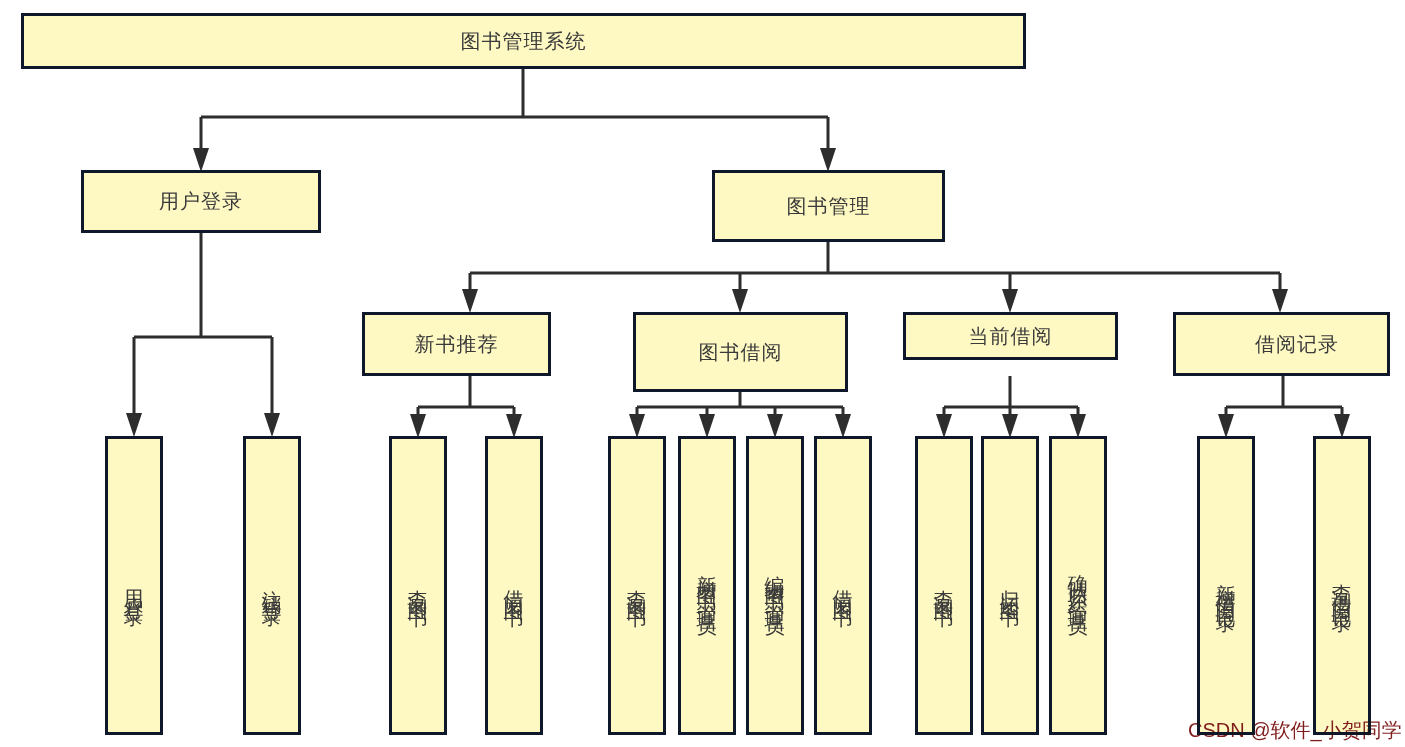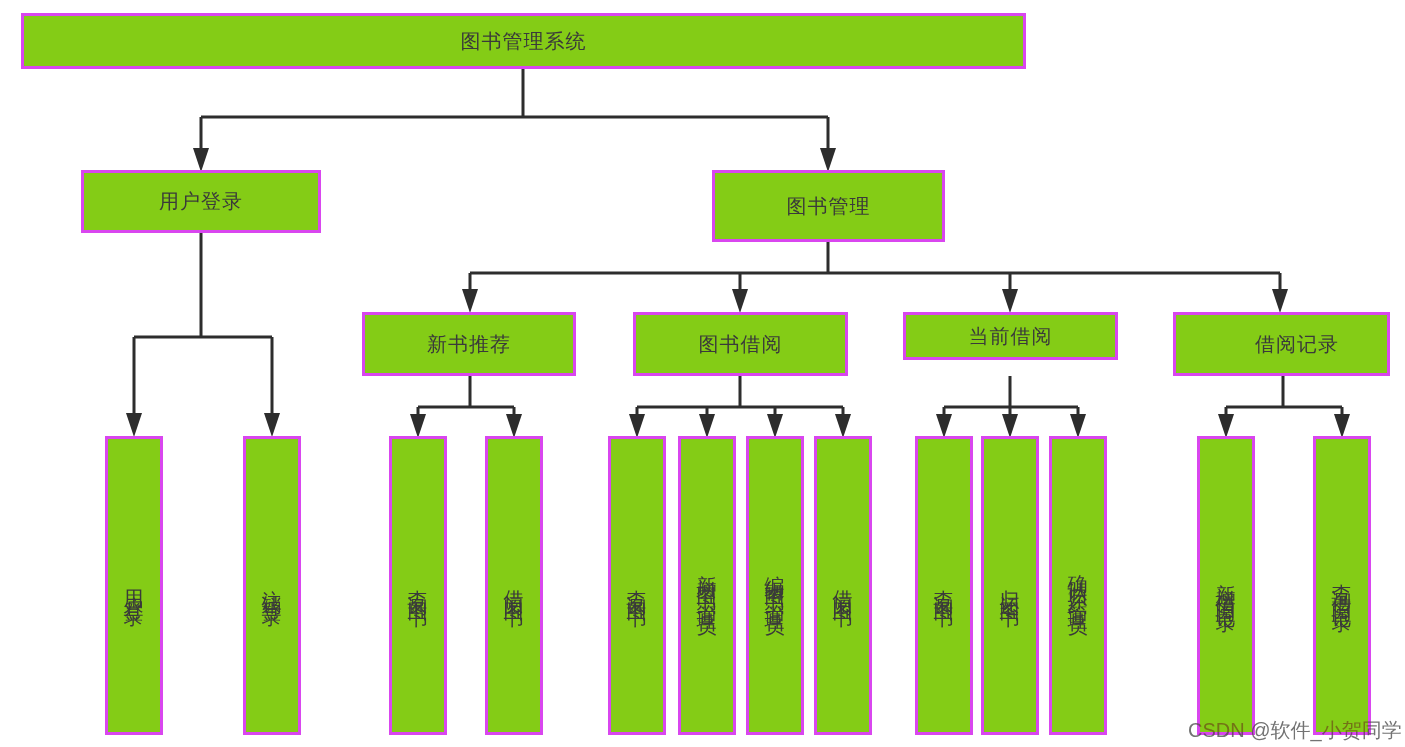--- a/index.html
+++ b/index.html
@@ -18,22 +18,22 @@
     background: #ffffff;
   }
   #connectors {
     position: absolute;
     left: 0; top: 0;
     z-index: 1;
   }
   .node {
     position: absolute;
     box-sizing: border-box;
-    background: #84cc16;
-    border: 3px solid #d946ef;
+    background: #fef9c3;
+    border: 3px solid #0f172a;
     color: #3a3a3a;
     display: flex;
     align-items: center;
     justify-content: center;
     z-index: 2;
     letter-spacing: 1px;
   }
   .hbox {
     font-size: 20px;
   }
@@ -44,22 +44,22 @@
     letter-spacing: 6px;
     top: 436px;
     width: 58px;
     height: 299px;
     line-height: 1.0;
   }
   
   #node-root      { left: 21px;   top: 13px;  width: 1005px; height: 56px; }
   #node-login     { left: 81px;   top: 170px; width: 240px;  height: 63px; }
   #node-mgmt      { left: 712px;  top: 170px; width: 233px;  height: 72px; }
-  #node-recommend { left: 362px;  top: 312px; width: 214px;  height: 64px; font-family: Liberation Mono, monospace; }
-  #node-borrow    { left: 633px;  top: 312px; width: 215px;  height: 64px; }
+  #node-recommend { left: 362px;  top: 312px; width: 189px;  height: 64px; font-family: Liberation Mono, monospace; }
+  #node-borrow    { left: 633px;  top: 312px; width: 215px;  height: 80px; }
   #node-current   { left: 903px;  top: 312px; width: 215px;  height: 48px; }
   #node-records   { left: 1173px; top: 312px; width: 217px;  height: 64px; padding-left: 31px; }
   
   #leaf-login-user    { left: 105px;  }
   #leaf-login-logout  { left: 243px;  }
   #leaf-rec-query     { left: 389px;  }
   #leaf-rec-borrow    { left: 485px;  }
   #leaf-bor-query     { left: 608px;  }
   #leaf-bor-add       { left: 678px;  }
   #leaf-bor-edit      { left: 746px;  }
@@ -67,21 +67,21 @@
   #leaf-cur-query     { left: 915px;  }
   #leaf-cur-return    { left: 981px;  }
   #leaf-cur-confirm   { left: 1049px; }
   #leaf-recd-add      { left: 1197px; }
   #leaf-recd-query    { left: 1313px; }
   #watermark {
     position: absolute;
     left: 1188px;
     top: 717px;
     font-size: 20px;
-    color: #737373;
+    color: #7f1d1d;
     letter-spacing: 0px;
     z-index: 5;
     mix-blend-mode: darken;
     white-space: nowrap;
   }
 </style>
 </head>
 <body>
 
 <div id="canvas">

